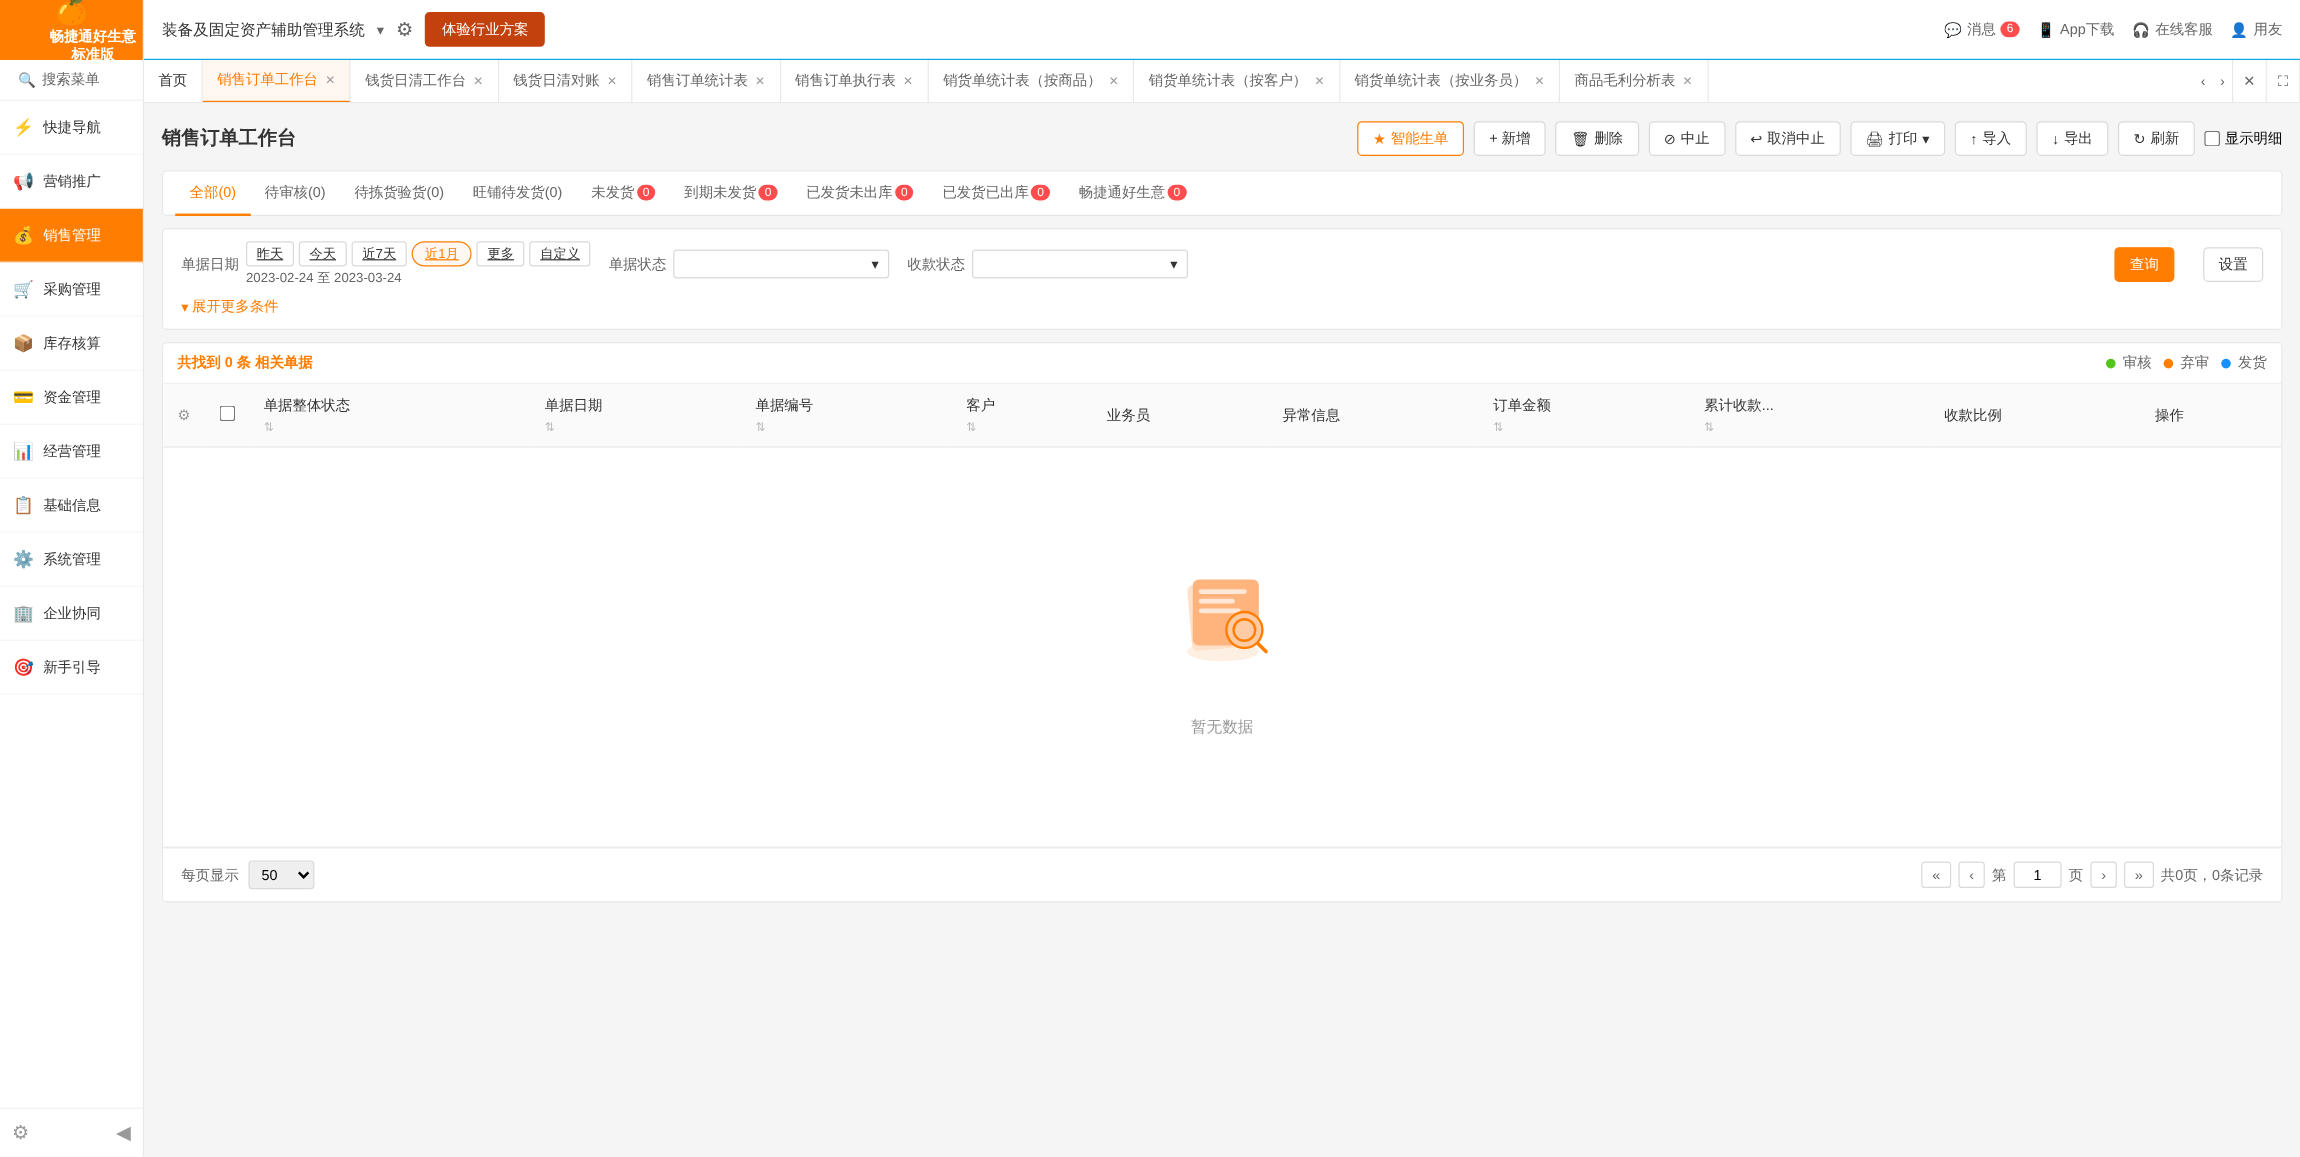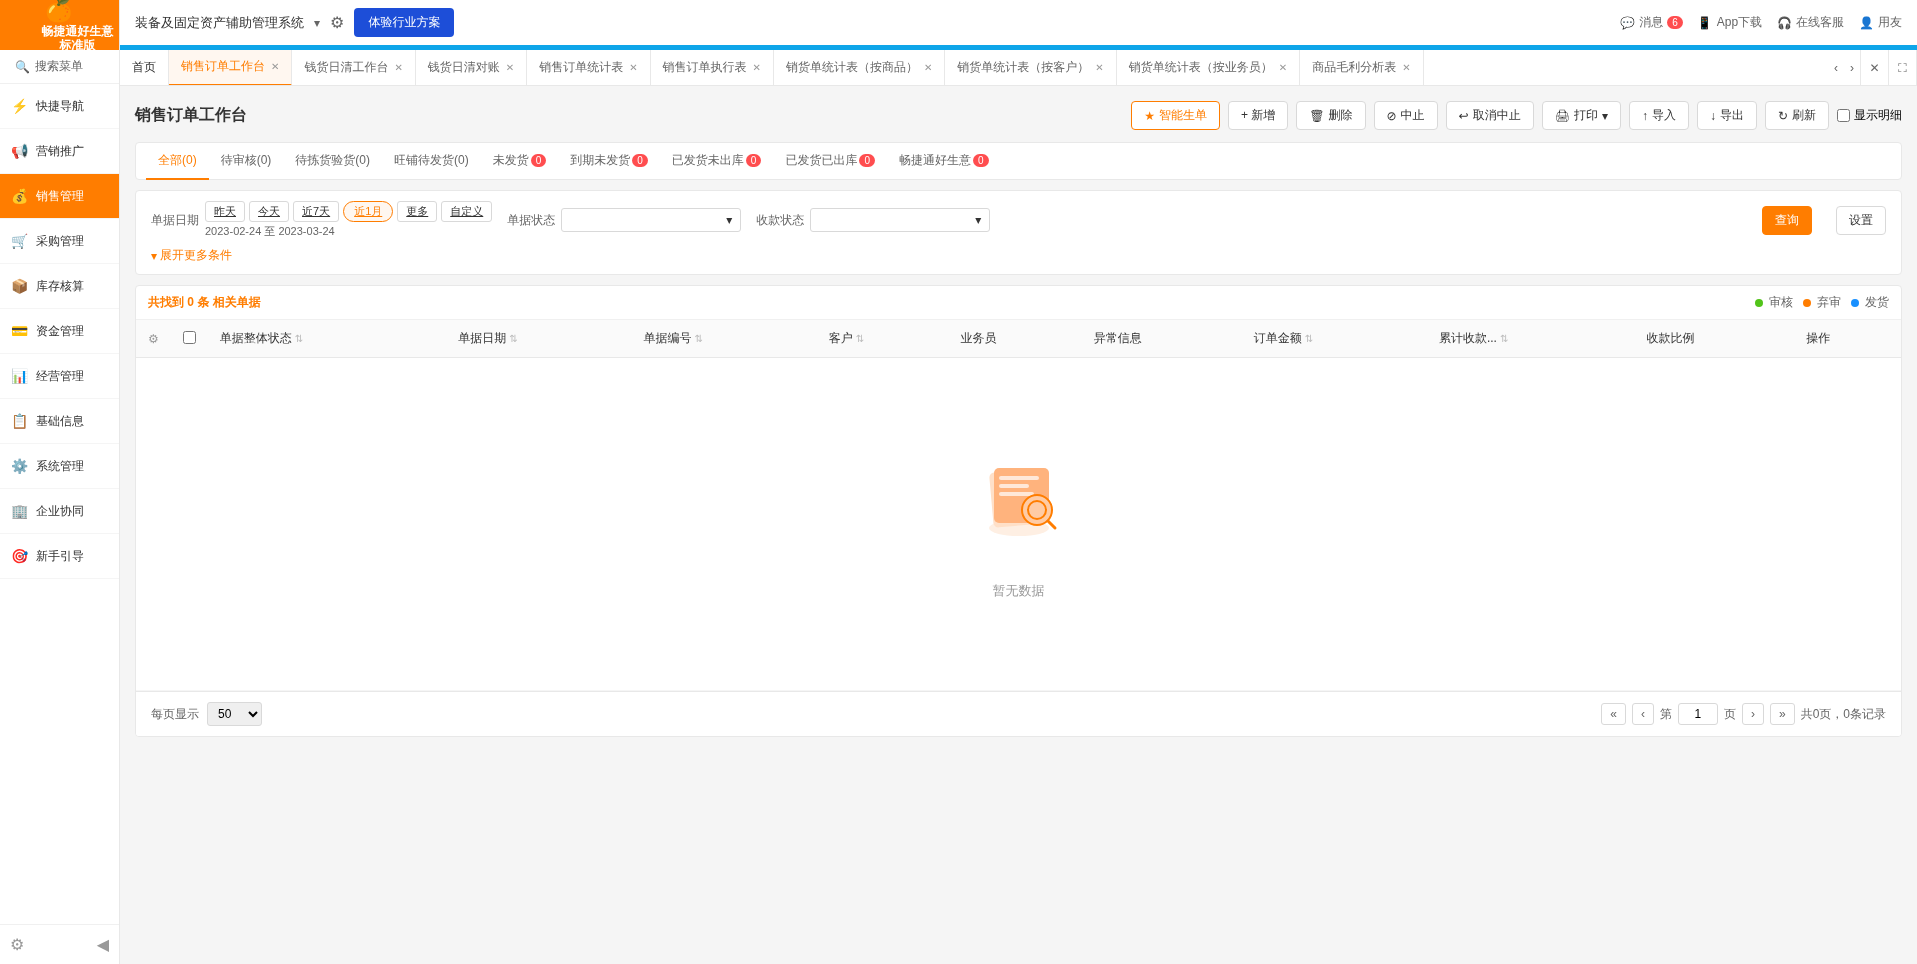--- a/index.html
+++ b/index.html
@@ -14,26 +14,26 @@
     .sidebar-nav-item.active { background: #ff7d00; color: #fff; }
     .sidebar-nav-item .nav-icon { width: 20px; height: 20px; margin-right: 6px; display: flex; align-items: center; justify-content: center; font-size: 14px; }
     .sidebar-nav-item .nav-label { font-size: 12px; }
     .sidebar-bottom { margin-top: auto; padding: 10px; display: flex; justify-content: space-between; border-top: 1px solid #f0f0f0; }
     .sidebar-bottom-icon { color: #999; cursor: pointer; font-size: 16px; }
 
     
     .main { flex: 1; display: flex; flex-direction: column; overflow: hidden; }
 
     
-    .topbar { height: 50px; background: #fff; border-bottom: 5px solid #0ea5e9; display: flex; align-items: center; padding: 0 15px; justify-content: space-between; flex-shrink: 0; }
+    .topbar { height: 50px; background: #fff; border-bottom: 1px solid #0ea5e9; display: flex; align-items: center; padding: 0 15px; justify-content: space-between; flex-shrink: 0; }
     .topbar-left { display: flex; align-items: center; gap: 10px; }
     .topbar-title { font-size: 13px; color: #333; }
     .topbar-dropdown { display: flex; align-items: center; color: #666; cursor: pointer; }
     .topbar-gear { color: #666; cursor: pointer; font-size: 16px; }
-    .topbar-btn { background: #1d4ed8; color: #fff; border: none; border-radius: 4px; padding: 6px 14px; cursor: pointer; font-size: 12px; }
+    .topbar-btn { background: #c2410c; color: #fff; border: none; border-radius: 4px; padding: 6px 14px; cursor: pointer; font-size: 12px; }
     .topbar-right { display: flex; align-items: center; gap: 15px; color: #666; font-size: 12px; }
     .topbar-right-item { display: flex; align-items: center; gap: 4px; cursor: pointer; }
     .badge { background: #ff4d4f; color: #fff; border-radius: 10px; padding: 1px 5px; font-size: 10px; }
 
     
     .tabbar { background: #fff; border-bottom: 1px solid #e8e8e8; display: flex; align-items: center; overflow: hidden; flex-shrink: 0; height: 36px; }
     .tab-item { padding: 0 12px; height: 36px; display: flex; align-items: center; border-right: 1px solid #e8e8e8; cursor: pointer; white-space: nowrap; color: #666; font-size: 12px; gap: 6px; }
     .tab-item.active { color: #ff7d00; border-bottom: 2px solid #ff7d00; background: #fff7f0; }
     .tab-item.home { color: #333; }
     .tab-close { font-size: 10px; color: #999; cursor: pointer; }
@@ -77,21 +77,21 @@
     .table-count span { color: #ff7d00; font-weight: bold; }
     .table-toolbar-actions { display: flex; gap: 10px; }
     .toolbar-action { color: #666; cursor: pointer; display: flex; align-items: center; gap: 3px; font-size: 12px; }
     .toolbar-dot { width: 8px; height: 8px; border-radius: 50%; display: inline-block; margin-right: 3px; }
     .dot-green { background: #52c41a; }
     .dot-orange { background: #ff7d00; }
     .dot-blue { background: #1890ff; }
     table { width: 100%; border-collapse: collapse; }
     th { background: #fafafa; padding: 10px 12px; text-align: left; font-weight: 500; color: #333; border-bottom: 1px solid #e8e8e8; white-space: nowrap; }
     td { padding: 10px 12px; border-bottom: 1px solid #f5f5f5; color: #333; white-space: nowrap; }
-    .th-sort { display: flex; align-items: center; gap: 3px; cursor: pointer; }
+    .th-sort { display: flex; align-items: flex-start; gap: 3px; cursor: pointer; flex-direction: column; }
     .sort-icon { color: #bbb; font-size: 10px; }
     .th-checkbox { width: 20px; }
     .th-settings { width: 20px; color: #999; cursor: pointer; }
 
     
     .empty-state { display: flex; flex-direction: column; align-items: center; justify-content: center; padding: 80px 0; }
     .empty-icon { font-size: 80px; margin-bottom: 15px; color: #ffb37d; }
     .empty-text { color: #999; font-size: 13px; text-align: center; }
 
     

